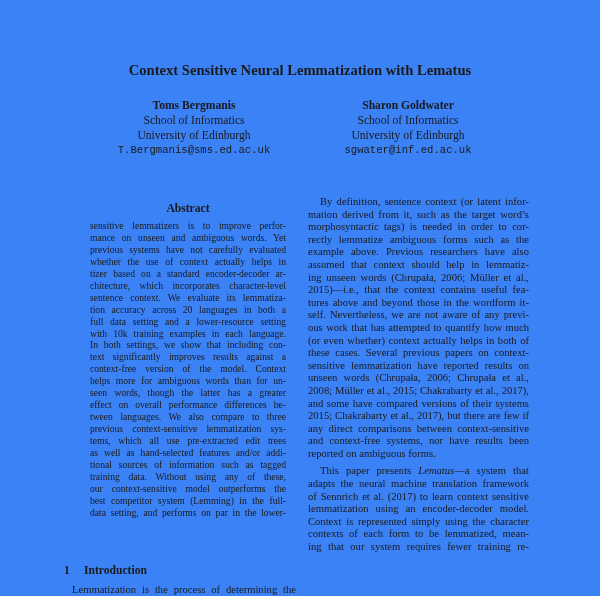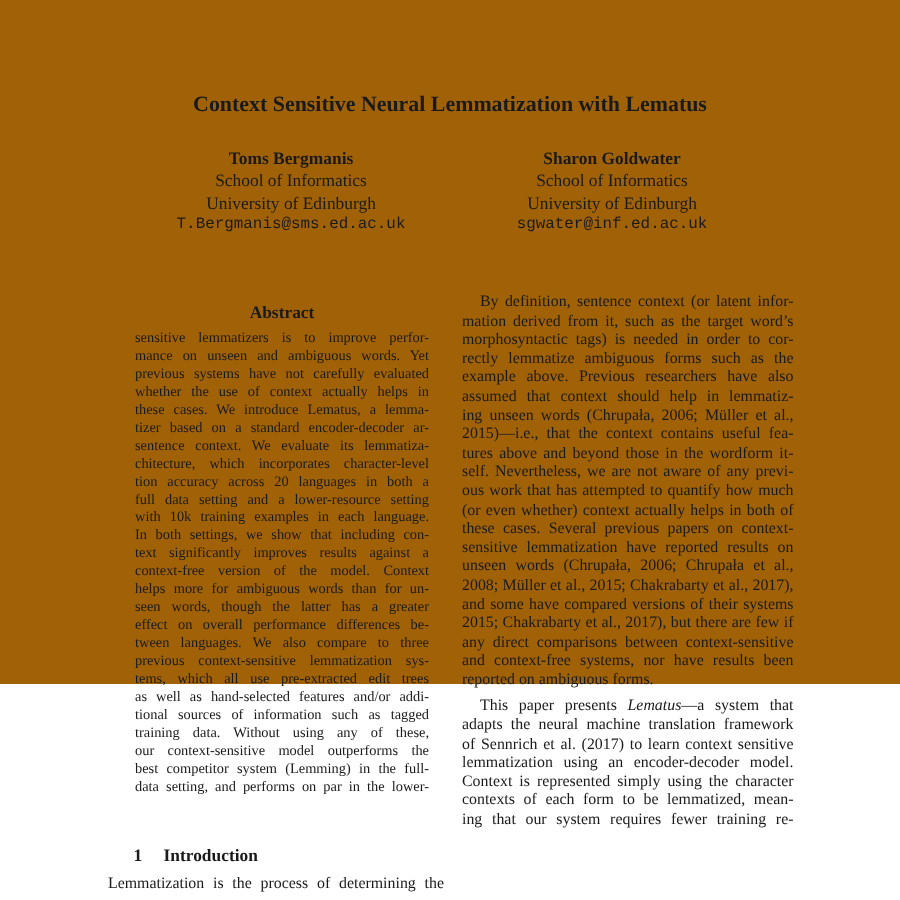--- a/index.html
+++ b/index.html
@@ -1,34 +1,34 @@
 <!DOCTYPE html>
 <html><head>
 <meta charset="utf-8">
 <style>
   html, body { margin: 0; padding: 0; background: #ffffff; }
   body { width: 600px; height: 600px; overflow: hidden; position: relative;
          font-family: "Liberation Serif", "DejaVu Serif", serif; color: #1a1a1a; }
-  .page { position: absolute; left: 0; top: 0; width: 600px; height: 456px; background: #a16207; }
+  .page { position: absolute; left: 0; top: 0; width: 600px; height: 596px; background: #3b82f6; }
   .title { position: absolute; top: 62px; left: 0; width: 600px; text-align: center;
            font-weight: bold; font-size: 14.6px; letter-spacing: 0; }
   .author { position: absolute; top: 98px; width: 220px; text-align: center;
             font-size: 11.6px; line-height: 15px; }
   .author.a1 { left: 84px; }
   .author.a2 { left: 298px; }
   .author .name { font-weight: bold; display: block; }
   .author .line { display: block; }
   .author .email { display: block; font-family: "Liberation Mono", "DejaVu Sans Mono", monospace;
                    font-size: 10.6px; }
   .col { position: absolute; font-size: 9.6px; line-height: 11.95px; text-align: justify; }
   .col.left { left: 90px; top: 203px; width: 196px; font-family: Liberation Serif, serif; }
   .col.right { left: 308px; top: 196px; width: 221px; font-size: 10.6px; line-height: 12.6px; }
   .abstract-head { text-align: center; font-weight: bold; font-size: 11.6px; margin-bottom: 5px; }
   .para { margin: 0; }
-  .section-head { position: absolute; left: 89px; top: 564px; font-weight: bold; font-size: 11.6px; }
+  .section-head { position: absolute; left: 64px; top: 564px; font-weight: bold; font-size: 11.6px; }
   .section-head .num { display: inline-block; width: 20px; }
   .intro { position: absolute; left: 72px; top: 584px; width: 224px; font-size: 10.6px;
            line-height: 12.6px; text-align: justify; }
   .ln { display: block; text-align: justify; text-align-last: justify; white-space: nowrap; }
   .ln.last { text-align-last: left; }
   em { }
 </style>
 </head>
 <body>
 
@@ -50,24 +50,23 @@
     <span class="email">sgwater@inf.ed.ac.uk</span>
   </div>
 
   <div class="col left">
     <div class="abstract-head">Abstract</div>
     <div class="para" id="abstract-lines">
         <span class="ln">sensitive lemmatizers is to improve perfor-</span>
         <span class="ln">mance on unseen and ambiguous words. Yet</span>
         <span class="ln">previous systems have not carefully evaluated</span>
         <span class="ln">whether the use of context actually helps in</span>
-        <span class="ln">these cases. We introduce Lematus, a lemma-</span>
         <span class="ln">tizer based on a standard encoder-decoder ar-</span>
+        <span class="ln">chitecture, which incorporates character-level</span>
         <span class="ln">sentence context. We evaluate its lemmatiza-</span>
-        <span class="ln">chitecture, which incorporates character-level</span>
         <span class="ln">tion accuracy across 20 languages in both a</span>
         <span class="ln">full data setting and a lower-resource setting</span>
         <span class="ln">with 10k training examples in each language.</span>
         <span class="ln">In both settings, we show that including con-</span>
         <span class="ln">text significantly improves results against a</span>
         <span class="ln">context-free version of the model. Context</span>
         <span class="ln">helps more for ambiguous words than for un-</span>
         <span class="ln">seen words, though the latter has a greater</span>
         <span class="ln">effect on overall performance differences be-</span>
         <span class="ln">tween languages. We also compare to three</span>

